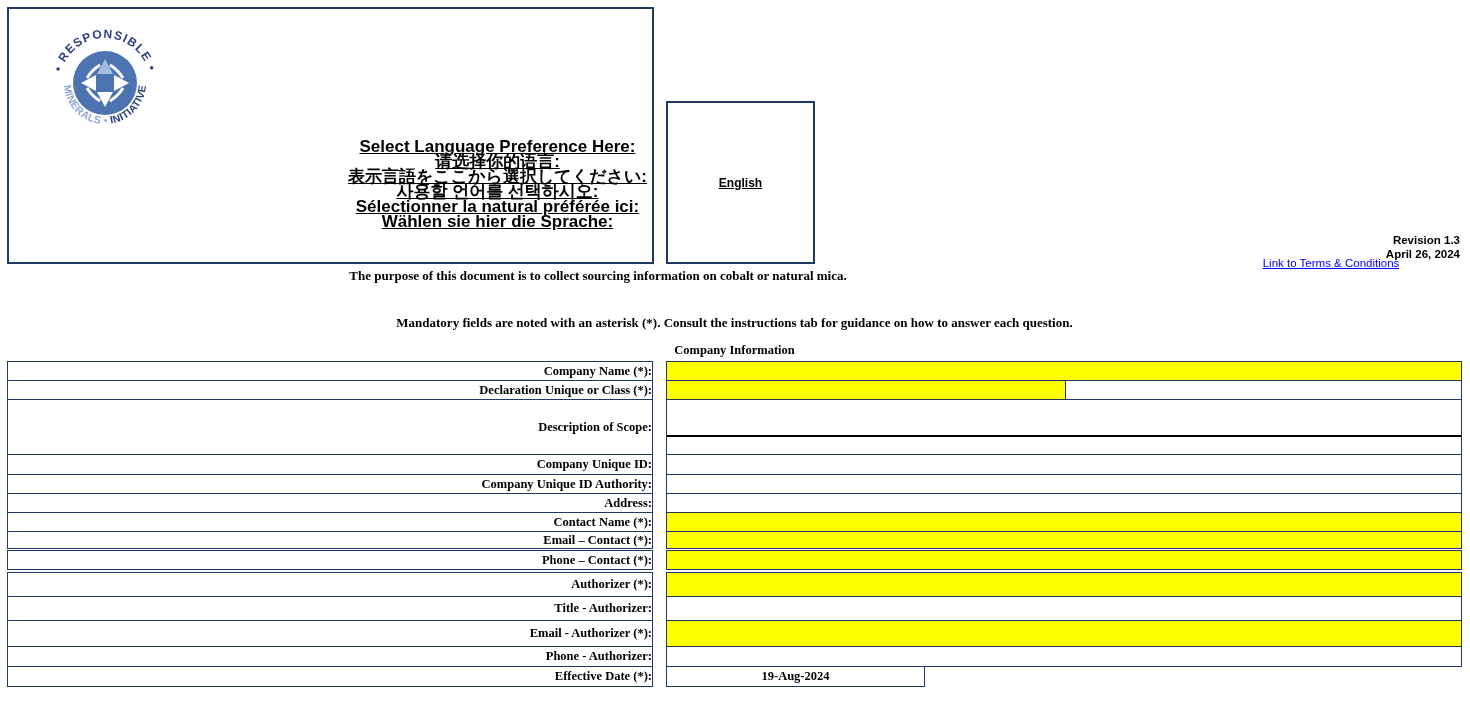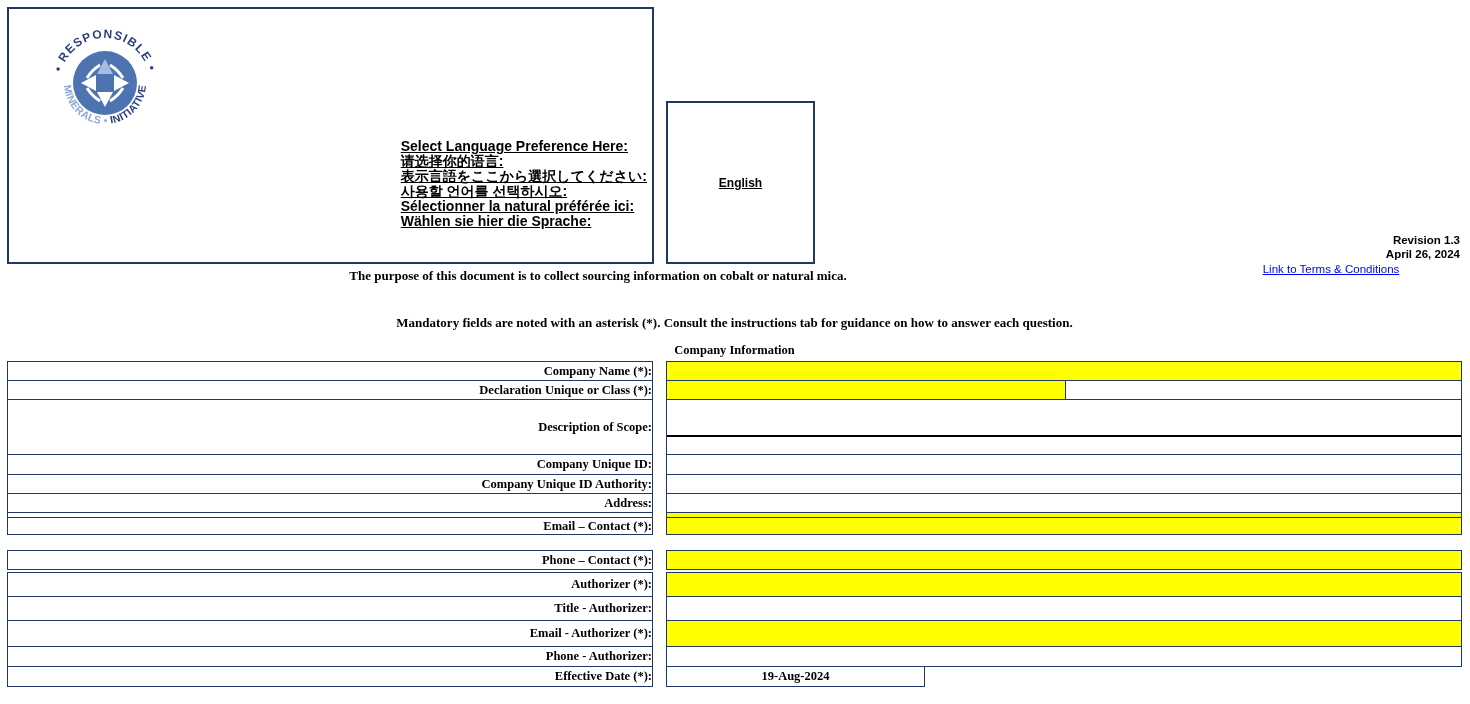--- a/index.html
+++ b/index.html
@@ -12,49 +12,49 @@
   #box-title{left:666px;top:7px;width:796px;height:96px;display:flex;align-items:center;justify-content:center;}
   #box-title .title{font-size:21px;font-weight:bold;letter-spacing:.2px;}
   #box-english{left:666px;top:101px;width:149px;height:163px;display:flex;align-items:center;justify-content:center;}
   #box-english .eng{font-family:"Liberation Sans","DejaVu Sans",sans-serif;font-weight:bold;
                     font-size:12px;text-decoration:underline;cursor:pointer;}
 
   
   #logo{position:absolute;left:40px;top:18px;width:112px;height:112px;}
 
   
-  .lang{position:absolute;right:5px;top:130px;text-align:left;
+  .lang{position:absolute;right:5px;top:130px;text-align:center;
         font-family:"Liberation Sans","DejaVu Sans",sans-serif;font-weight:bold;
-        font-size:14px;line-height:15px;}
+        font-size:17px;line-height:15px;}
   .lang span{display:block;text-decoration:underline;}
 
   
   .revision{position:absolute;right:10px;top:233px;text-align:right;
             font-family:"Liberation Sans","DejaVu Sans",sans-serif;
             font-weight:bold;font-size:11.5px;line-height:14px;}
-  .terms{position:absolute;left:1236px;top:263px;width:190px;text-align:center;
+  .terms{position:absolute;left:1236px;top:257px;width:190px;text-align:center;
          font-family:"Liberation Sans","DejaVu Sans",sans-serif;font-size:11.5px;}
   .terms a{color:#0000FF;text-decoration:underline;cursor:pointer;}
   .purpose{position:absolute;left:0;top:268px;width:1196px;text-align:center;
            font-weight:bold;font-size:13px;}
   .mandatory{position:absolute;left:7px;top:315px;width:1455px;text-align:center;
              font-weight:bold;font-size:13px;}
   .section-title{position:absolute;left:7px;top:343px;width:1455px;text-align:center;
                  font-weight:bold;font-size:12.5px;}
 
   
   .row-label{position:absolute;left:7px;width:646px;border:1px solid #1F3864;box-sizing:border-box;
              display:flex;align-items:center;justify-content:flex-end;
              font-weight:bold;font-size:12.5px;background:#fff;}
   .row-field{position:absolute;left:666px;width:796px;border:1px solid #1F3864;
              box-sizing:border-box;background:#fff;}
   .yellow{background:#FFFF00;}
   .r1{top:361px;height:20px}.r2{top:380px;height:20px}.r3{top:399px;height:56px}
   .r4{top:454px;height:21px}.r5{top:474px;height:20px}.r6{top:493px;height:20px}
-  .r7{top:512px;height:20px}.r8{top:517px;height:18px}.r9{top:550px;height:20px}
+  .r7{top:512px;height:20px}.r8{top:531px;height:18px}.r9{top:550px;height:20px}
   .r10{top:572px;height:25px}.r11{top:596px;height:25px}.r12{top:620px;height:27px}
   .r13{top:646px;height:21px}.r14{top:666px;height:21px}
   .partial-yellow{position:absolute;left:0;top:0;height:100%;width:399px;background:#FFFF00;
                   border-right:1px solid #1F3864;box-sizing:border-box;}
   .desc-split{position:absolute;left:0;top:0;width:100%;height:37px;
               border-bottom:2px solid #000;box-sizing:border-box;}
   .date-box{width:259px;display:flex;align-items:center;justify-content:center;
             font-weight:bold;font-size:12.5px;}
 </style>
 </head>

